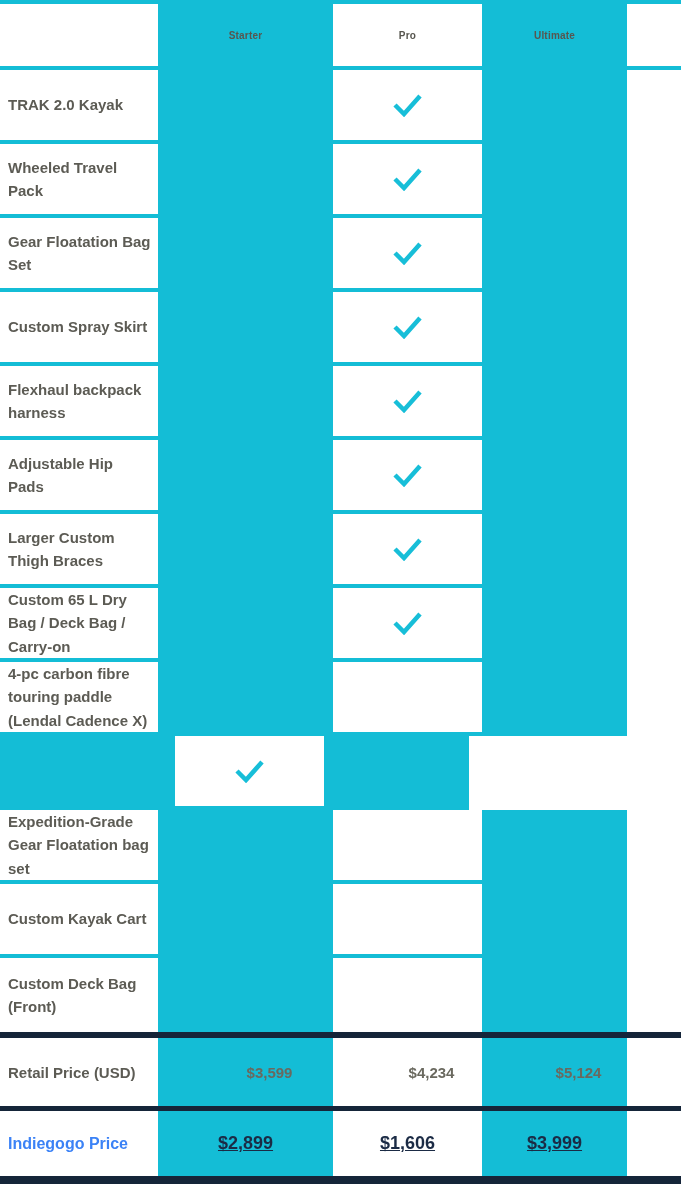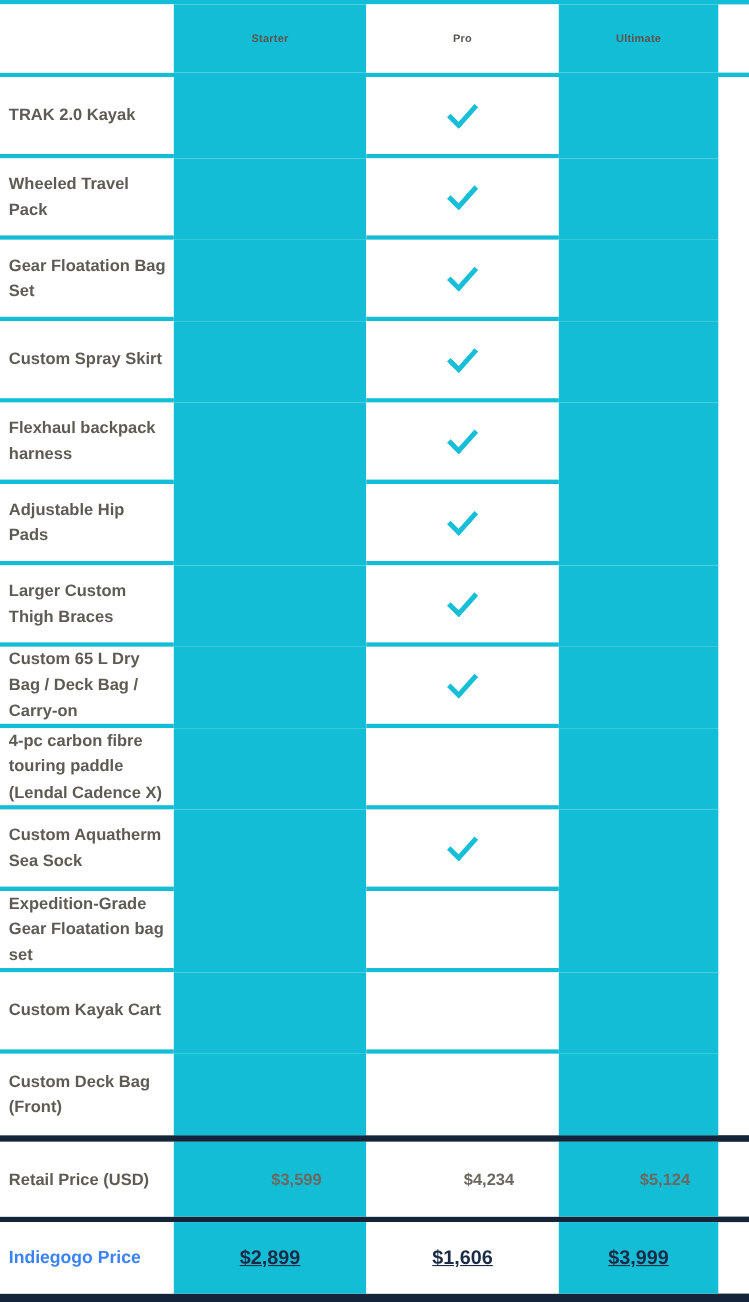--- a/index.html
+++ b/index.html
@@ -8,21 +8,21 @@
     width: 681px;
     height: 1184px;
     background: #ffffff;
     font-family: "Liberation Sans", sans-serif;
     overflow: hidden;
   }
   .topbar { height: 4px; background: #14bdd6; }
   .row { display: flex; }
   .c-label { width: 158px; box-sizing: border-box; }
   .c-starter { width: 175px; box-sizing: border-box; }
-  .c-pro { width: 175px; box-sizing: border-box; }
+  .c-pro { width: 149px; box-sizing: border-box; }
   .c-ult { width: 145px; box-sizing: border-box; }
 
   .header-row { height: 62px; }
   .header-row .cell {
     display: flex; align-items: center; justify-content: center;
     font-weight: bold; font-size: 10px; color: #57564f;
     letter-spacing: 0.2px;
   }
   .bg-cyan { background: #14bdd6; }
   .bg-white { background: #ffffff; }
@@ -200,21 +200,20 @@
   <div class="row frow">
     <div class="c-label lcell">4-pc carbon fibre touring paddle (Lendal Cadence X)</div>
     <div class="c-starter scell"></div>
     <div class="c-pro pcell">
       
     </div>
     <div class="c-ult ucell"></div>
   </div>
 
   <div class="row frow">
-    <div class="c-label lcell">Custom Aquatherm Sea Sock</div>
     <div class="c-starter scell"></div>
     <div class="c-pro pcell">
       <span class="check">
           <svg width="31" height="24" viewBox="0 0 31 24">
             <path d="M3 12 L12 21 L28 3" fill="none" stroke="#17bed8" stroke-width="4.5"></path>
           </svg>
         </span>
     </div>
     <div class="c-ult ucell"></div>
   </div>

